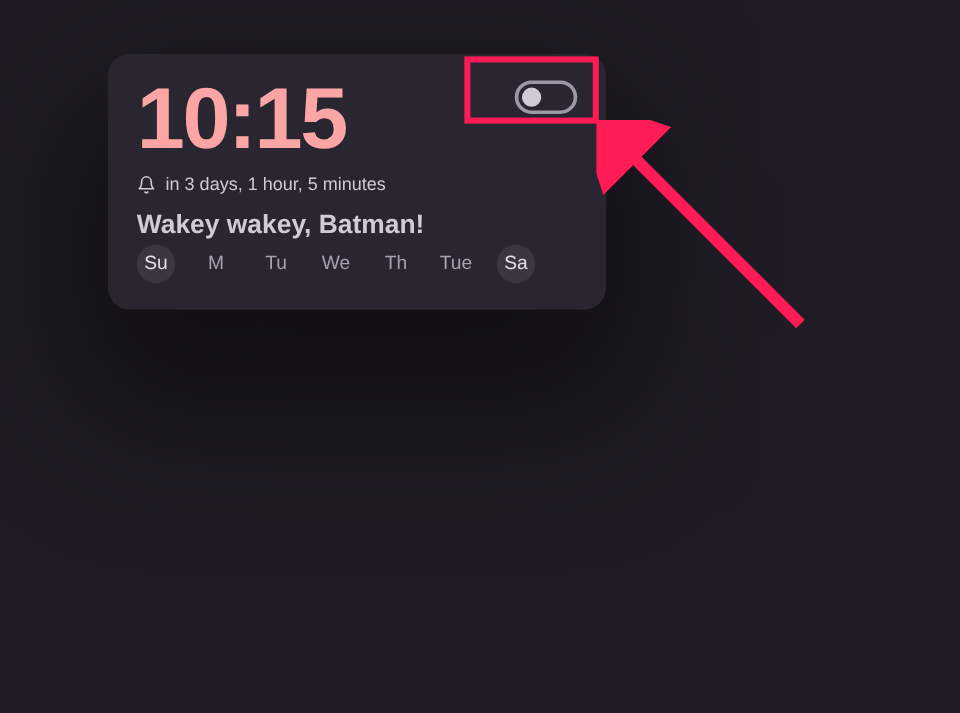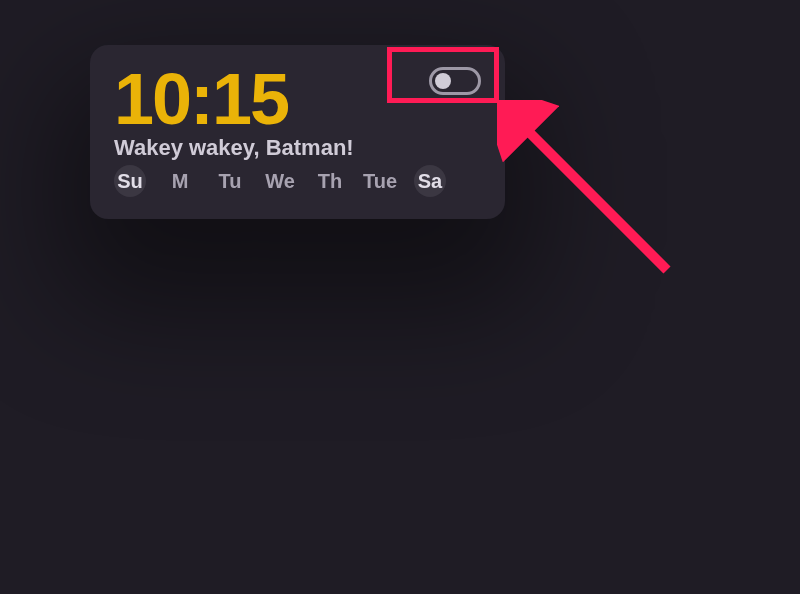--- a/index.html
+++ b/index.html
@@ -22,21 +22,21 @@
       box-shadow: 0 60px 120px 30px rgba(0,0,0,0.45);
     }
     .card-top {
       display: flex;
       justify-content: space-between;
       align-items: flex-start;
     }
     .time {
       font-size: 72px;
       font-weight: 600;
-      color: #eab308;
+      color: #fca5a5;
       line-height: 1;
       letter-spacing: -2px;
     }
     .toggle {
       width: 52px;
       height: 28px;
       border: 3px solid #9d98a6;
       border-radius: 999px;
       position: relative;
       margin-top: 4px;
@@ -73,23 +73,22 @@
       gap: 18px;
       align-items: center;
     }
     .day {
       width: 32px;
       height: 32px;
       border-radius: 50%;
       display: flex;
       align-items: center;
       justify-content: center;
-      font-size: 20px;
+      font-size: 16px;
       color: #a7a2b0;
-      font-weight: bold;
     }
     .day.selected {
       background: #3b3742;
       color: #e2dee8;
     }
     .highlight-box {
       position: absolute;
       border: 5px solid #ff1b55;
       left: 387px;
       top: 47px;
@@ -110,20 +109,27 @@
 <body>
 
 <div class="card">
   <div class="card-top">
     <div class="time">10:15</div>
     <div class="toggle">
       <div class="toggle-knob"></div>
     </div>
   </div>
 
+  <div class="countdown-row">
+    <svg class="bell-icon" viewBox="0 0 24 24" fill="none" stroke="#cfcbd6" stroke-width="2" stroke-linecap="round" stroke-linejoin="round">
+      <path d="M6 8a6 6 0 0 1 12 0c0 7 3 9 3 9H3s3-2 3-9"></path>
+      <path d="M10.3 21a1.94 1.94 0 0 0 3.4 0"></path>
+    </svg>
+    <span class="countdown-text">in 3 days, 1 hour, 5 minutes</span>
+  </div>
 
   <div class="alarm-title">Wakey wakey, Batman!</div>
 
   <div class="days-row">
       <div class="day selected">Su</div>
       <div class="day">M</div>
       <div class="day">Tu</div>
       <div class="day">We</div>
       <div class="day">Th</div>
       <div class="day">Tue</div>

